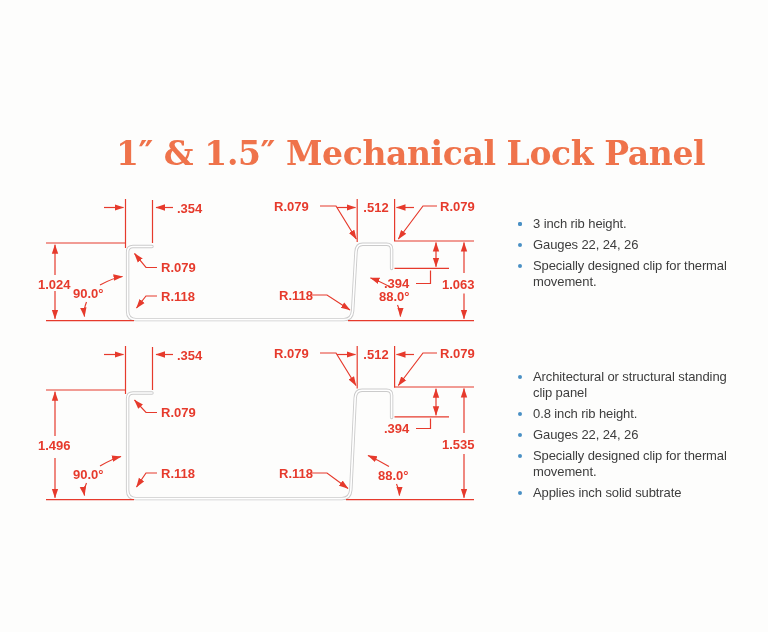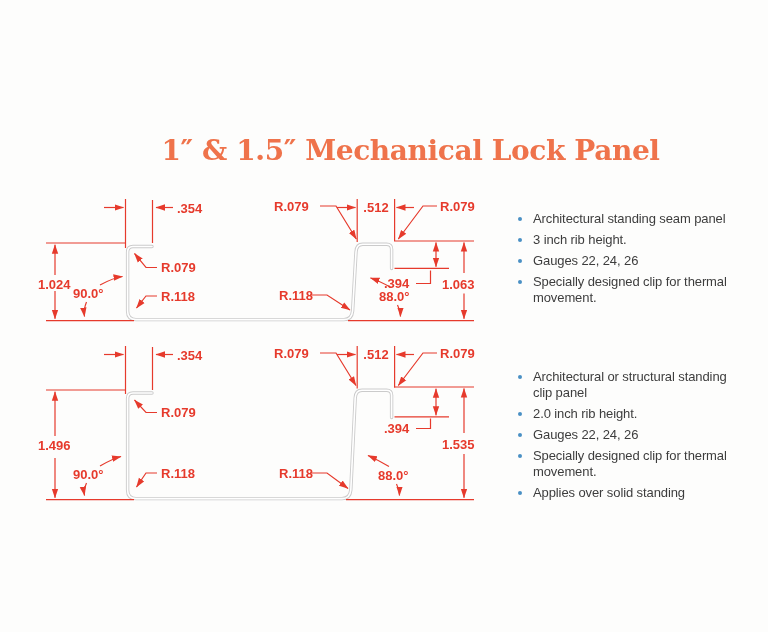--- a/index.html
+++ b/index.html
@@ -10,21 +10,21 @@
     --profile-gray:#cbcbcb;
     --page-bg:#fdfdfc;
   }
   html,body{margin:0;padding:0;}
   body{background:#fff;font-family:"Liberation Sans",sans-serif;}
   .page{position:relative;width:768px;height:632px;background:var(--page-bg);overflow:hidden;}
   .page-title{
     position:absolute;top:134px;left:0;width:768px;box-sizing:border-box;
     padding-left:53px;margin:0;text-align:center;
     font-family:"DejaVu Serif","Liberation Serif",serif;
-    font-size:28px;font-weight:bold;letter-spacing:-0.4px;
+    font-size:33px;font-weight:bold;letter-spacing:-0.4px;
     color:var(--title-orange);
   }
   svg{position:absolute;top:0;left:0;}
   .rl{stroke:var(--dim-red);stroke-width:1.2;fill:none;}
   .gl{stroke:var(--profile-gray);stroke-width:3.4;fill:none;stroke-linecap:round;}
   .wl{stroke:#ffffff;stroke-width:1.6;fill:none;stroke-linecap:round;}
   .ah{fill:var(--dim-red);}
   text.dim{
     font-family:"Liberation Sans",sans-serif;font-size:13px;font-weight:bold;
     fill:var(--dim-red);letter-spacing:0;
@@ -220,30 +220,30 @@
 
       <g>
         <text class="dim" x="279" y="478">R.118</text>
         <path class="rl" d="M310,473 L327,473 L348,488.5" marker-end="url(#ah)"></path>
       </g>
     </g>
   </svg>
 
   <div class="features features-top">
     <ul>
-      <li><span class="dot"></span><span>Architectural standing seam panel</span></li>
+      <li><span class="dot"></span></li>
       <li><span class="dot"></span><span>3 inch rib height.</span></li>
       <li><span class="dot"></span><span>Gauges 22, 24, 26</span></li>
       <li><span class="dot"></span><span>Specially designed clip for thermal movement.</span></li>
     </ul>
   </div>
 
   <div class="features features-bottom">
     <ul>
       <li><span class="dot"></span><span>Architectural or structural standing clip panel</span></li>
-      <li><span class="dot"></span><span>2.0 inch rib height.</span></li>
+      <li><span class="dot"></span><span>0.8 inch rib height.</span></li>
       <li><span class="dot"></span><span>Gauges 22, 24, 26</span></li>
       <li><span class="dot"></span><span>Specially designed clip for thermal movement.</span></li>
-      <li><span class="dot"></span><span>Applies over solid standing</span></li>
+      <li><span class="dot"></span><span>Applies inch solid subtrate</span></li>
     </ul>
   </div>
 
 </div>
 
 </body></html>

